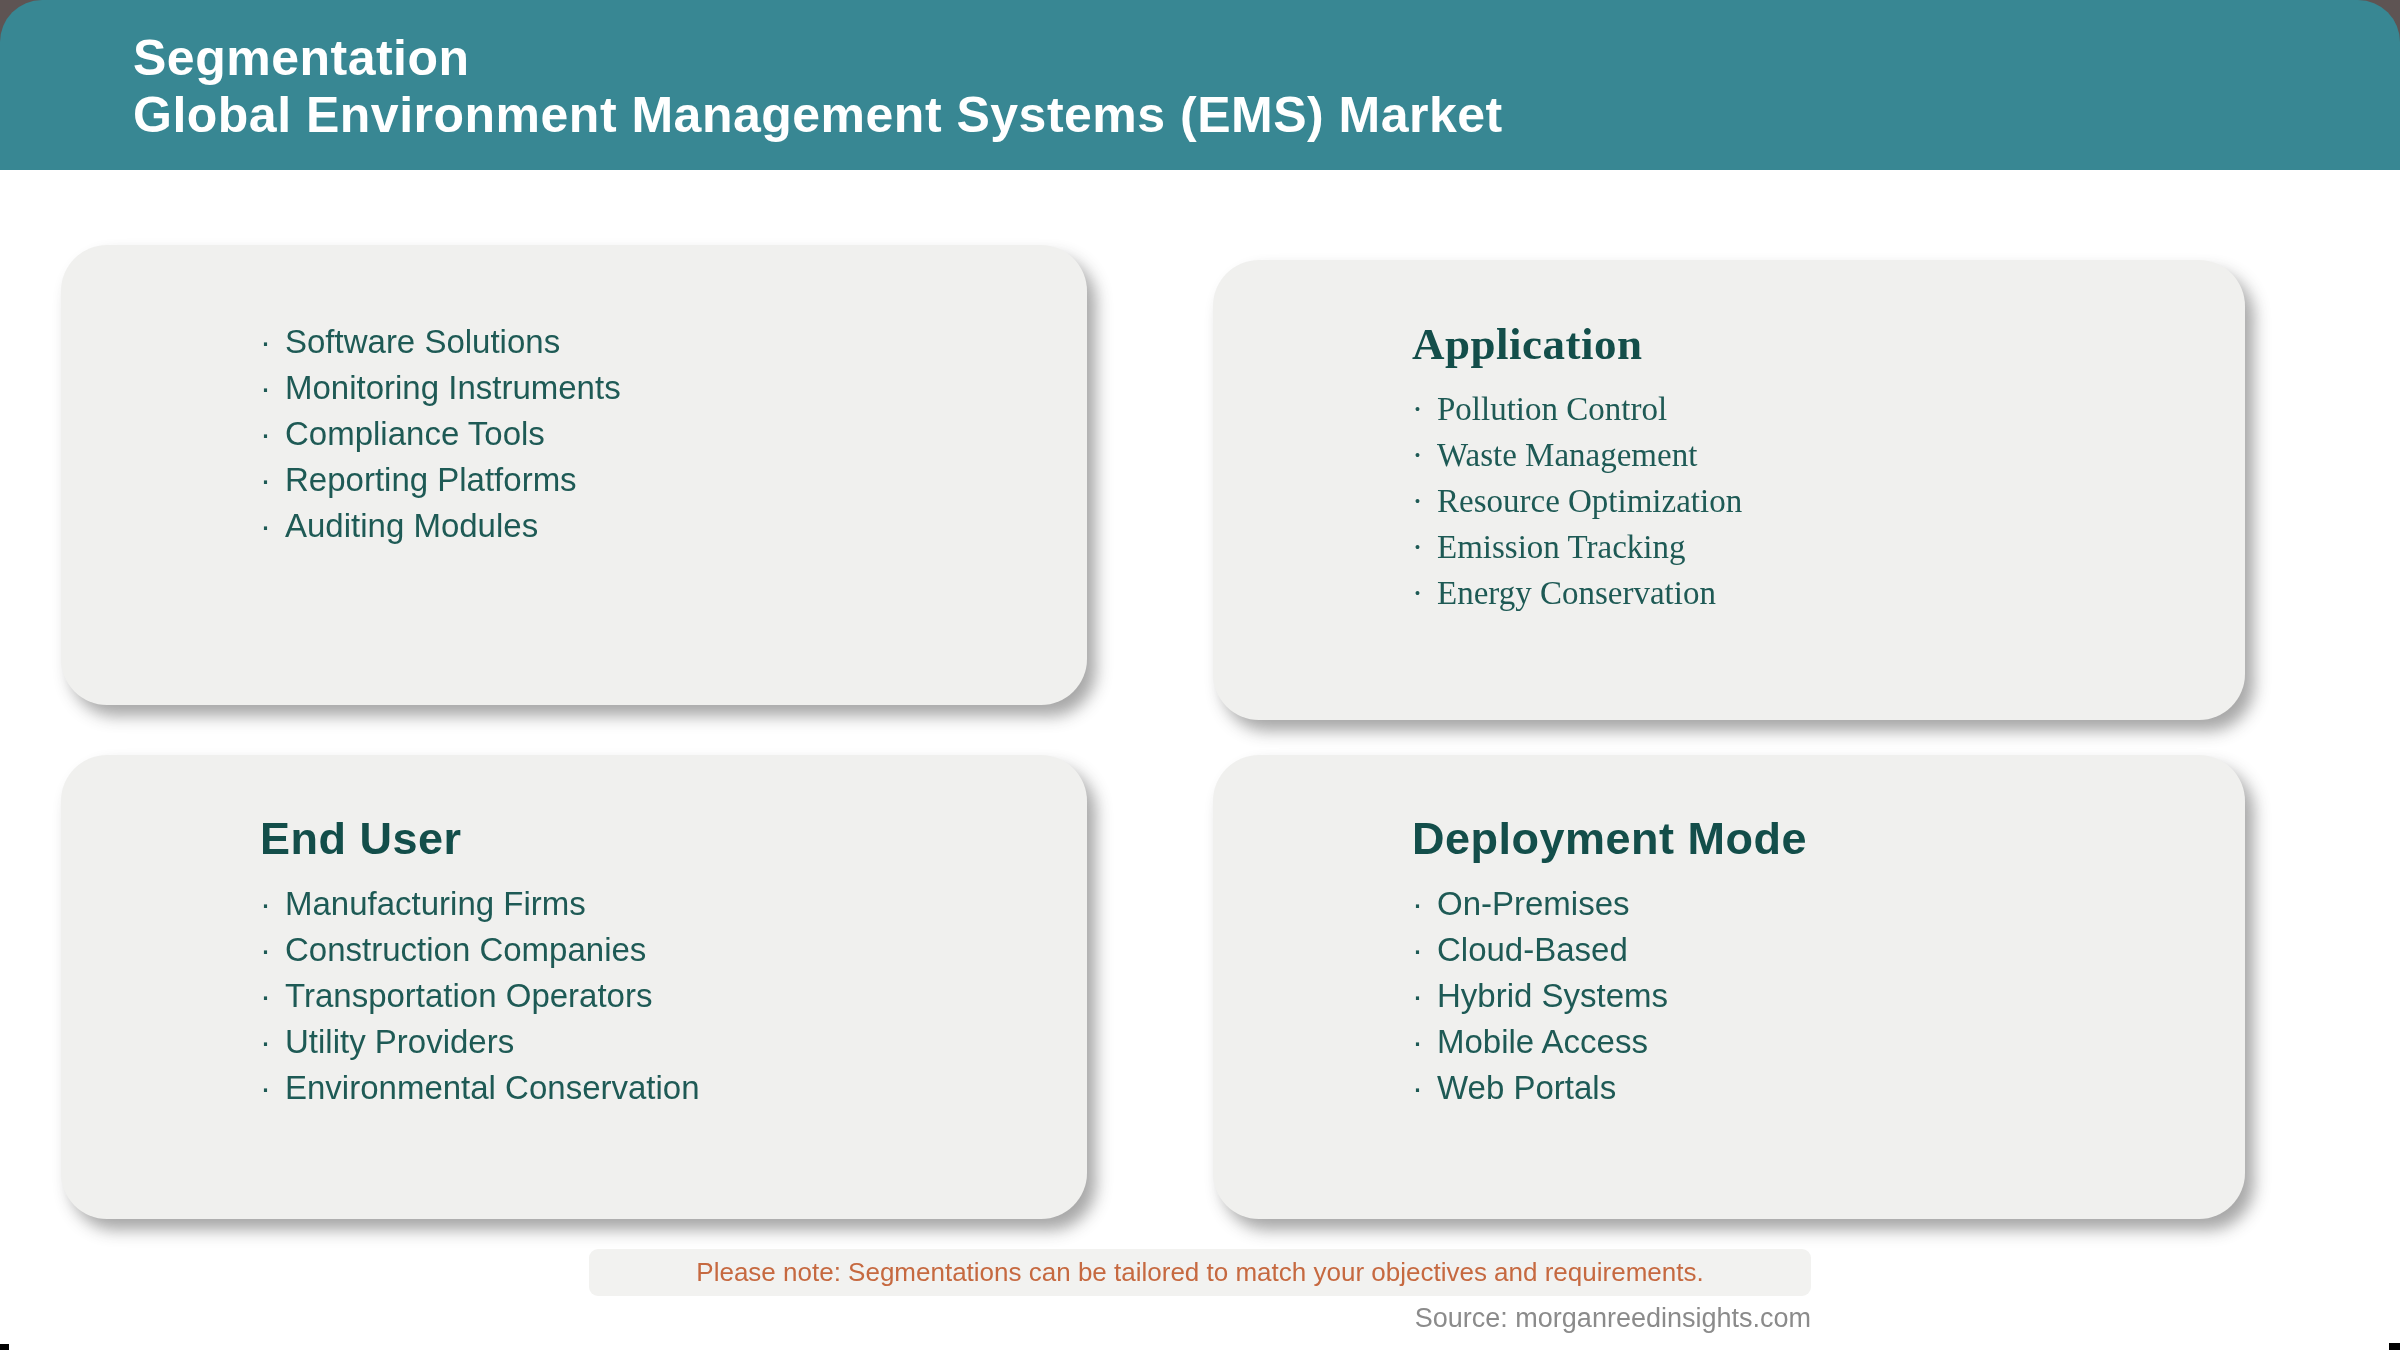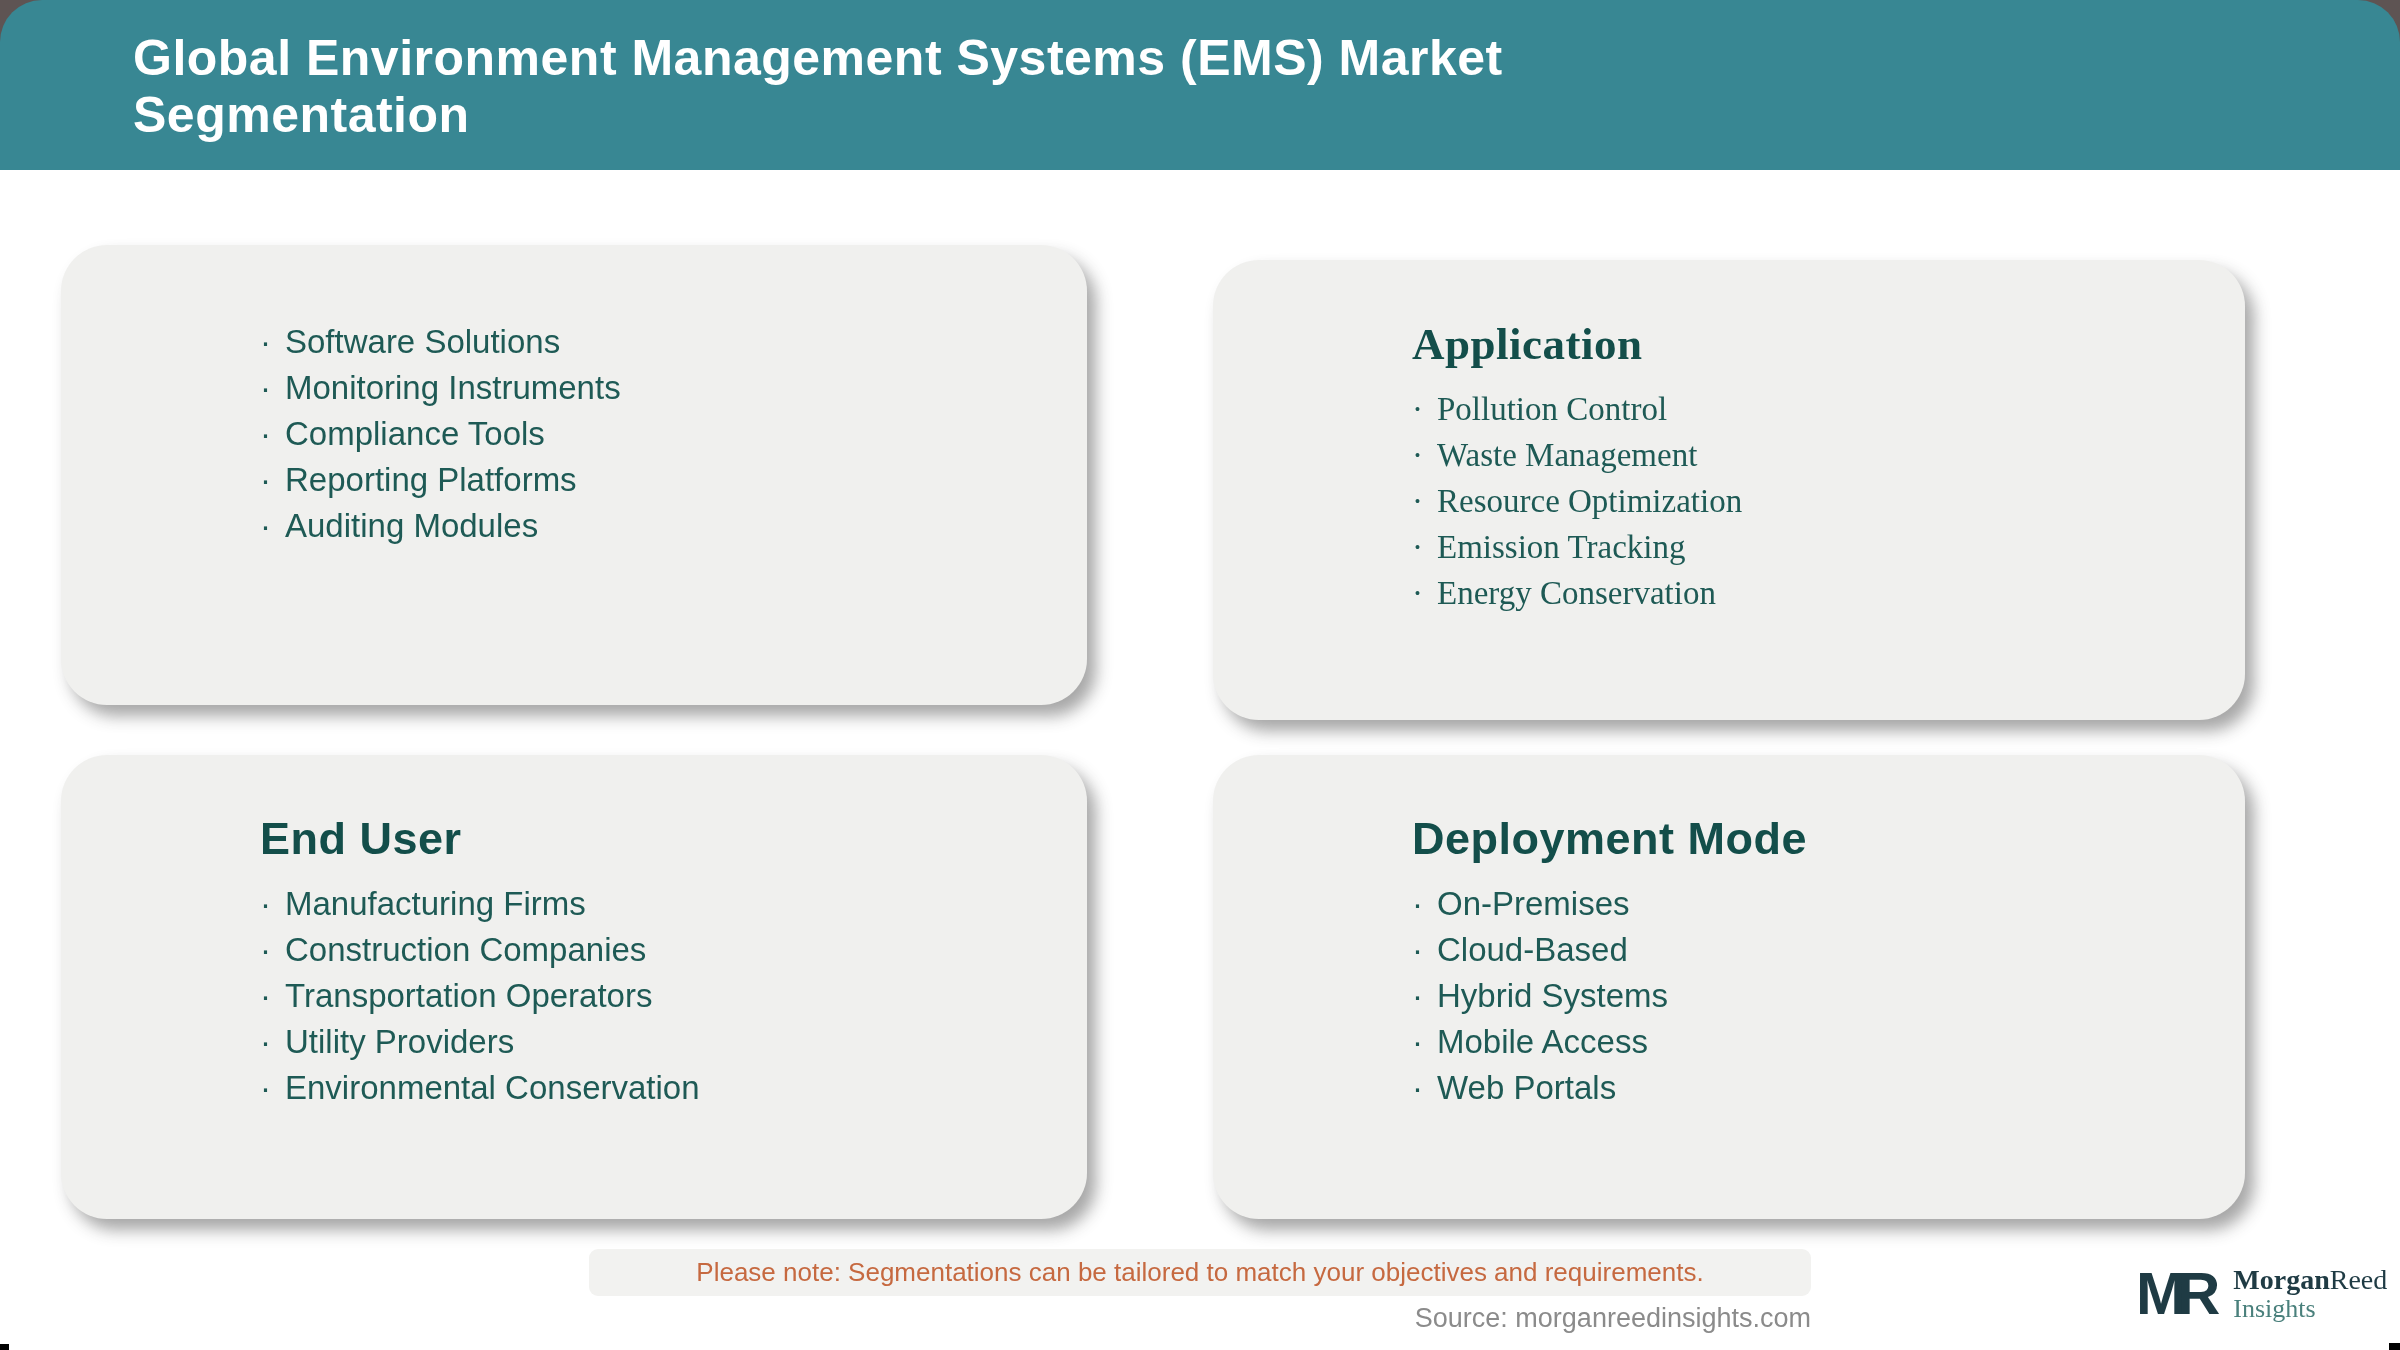--- a/index.html
+++ b/index.html
@@ -50,22 +50,22 @@
   .corner-mark-right { position:absolute; right:0; top:1343px; width:11px; height:7px; background:#000; }
 </style>
 </head>
 <body>
 
 <div class="page">
 
   <div class="header-wrap">
     <div class="header">
       <div class="header-title">
+        <div>Segmentation</div>
         <div>Global Environment Management Systems (EMS) Market</div>
-        <div>Segmentation</div>
       </div>
     </div>
   </div>
 
   <div class="card card--1">
     <ul class="card-list">
       <li class="card-item">
           <span class="bullet">·</span>
           <span>Software Solutions</span>
         </li>
@@ -165,24 +165,17 @@
         </li>
     </ul>
   </div>
 
   <div class="note-bar">
     <span class="note-text">Please note: Segmentations can be tailored to match your objectives and requirements.</span>
   </div>
 
   <div class="source-line">Source: morganreedinsights.com</div>
 
-  <div class="logo">
-    <span class="logo-mr">MR</span>
-    <span class="logo-textcol">
-      <span class="logo-name"><span class="bold">Morgan</span><span class="reg">Reed</span></span>
-      <span class="logo-sub">Insights</span>
-    </span>
-  </div>
 
   <div class="corner-mark-left"></div>
   <div class="corner-mark-right"></div>
 
 </div>
 
 </body></html>

